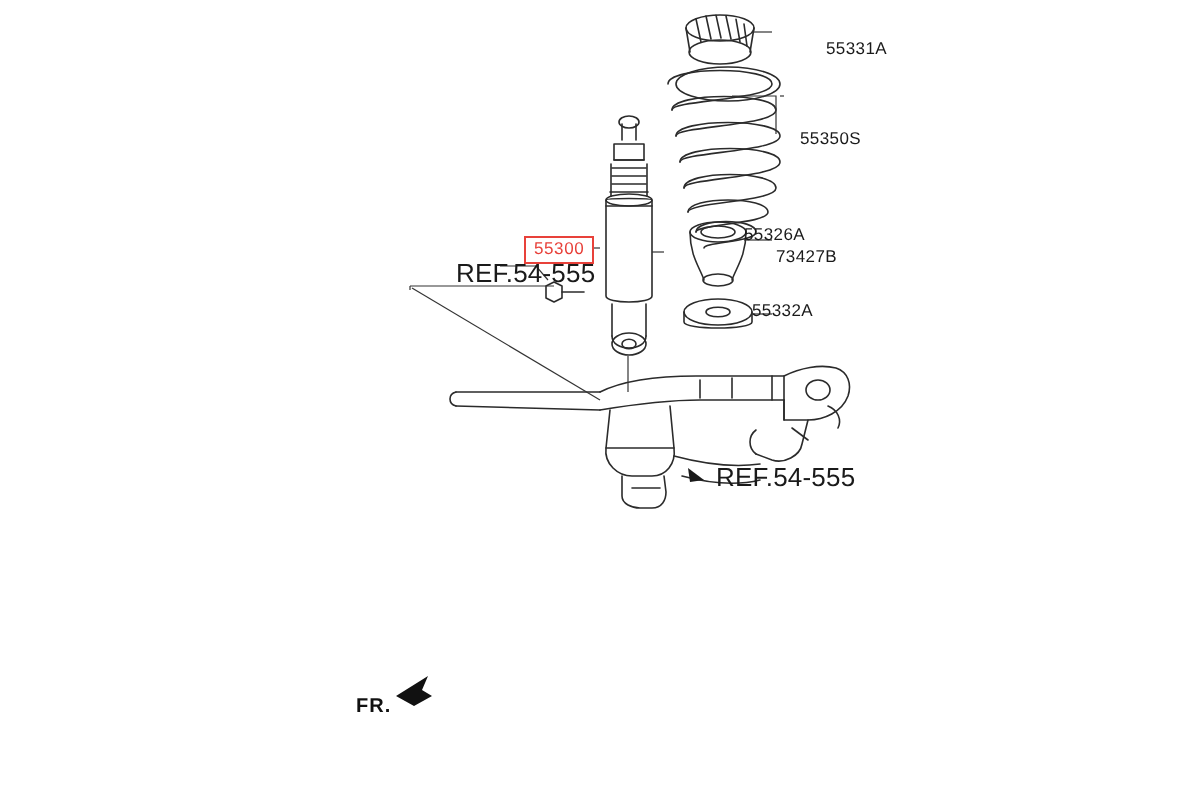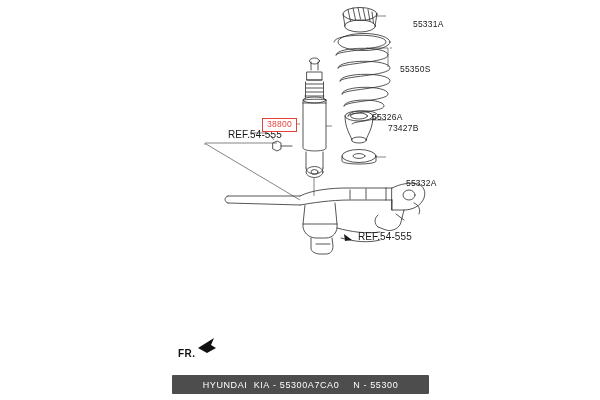--- a/index.html
+++ b/index.html
@@ -28,21 +28,21 @@
   }
   .lbl {
     position: absolute;
     font-family: "Liberation Sans", sans-serif;
     font-size: 8.5px;
     color: #1a1a1a;
     white-space: nowrap;
     letter-spacing: 0.2px;
   }
   .lbl-ref {
-    font-size: 10px;
+    font-size: 13px;
     letter-spacing: 0.1px;
   }
   .highlight-box {
     position: absolute;
     border: 1.4px solid #e8413a;
     background: #ffffff;
     color: #e8413a;
     font-size: 8.5px;
     padding: 1px 4px 2px 4px;
     letter-spacing: 0.3px;
@@ -210,28 +210,23 @@
 
     <g fill="#111111" stroke="none">
       <path d="M198 348 L214 338 L211 345 L216 348 L207 353 Z"></path>
     </g>
   </svg>
 
   <div class="lbl" style="left:389px; top:19px;padding-left:24px;">55331A</div>
   <div class="lbl" style="left:400px; top:64px;">55350S</div>
   <div class="lbl" style="left:372px; top:112px;">55326A</div>
   <div class="lbl" style="left:388px; top:123px;">73427B</div>
-  <div class="lbl" style="left:406px; top:150px;margin-top:28px;">55332A</div>
+  <div class="lbl" style="left:376px; top:150px;">55332A</div>
 
   <div class="lbl lbl-ref" style="left:228px; top:129px;">REF.54-555</div>
   <div class="lbl lbl-ref" style="left:358px; top:231px;">REF.54-555</div>
 
-  <div class="highlight-box" style="left:262px; top:118px;">38800</div>
+  <div class="highlight-box" style="left:262px; top:118px;">55300</div>
 
   <div class="fr-label" style="left:178px; top:348px;">FR.</div>
 
-  <div class="footer">
-    <div class="footer-text">
-      <span>HYUNDAI</span>&nbsp;&nbsp;<span>KIA</span>&nbsp;<span>-</span>&nbsp;<span>55300A7CA0</span><span class="gap"></span><span>N - 55300</span>
-    </div>
-  </div>
 
 </div>
 
 </body></html>

